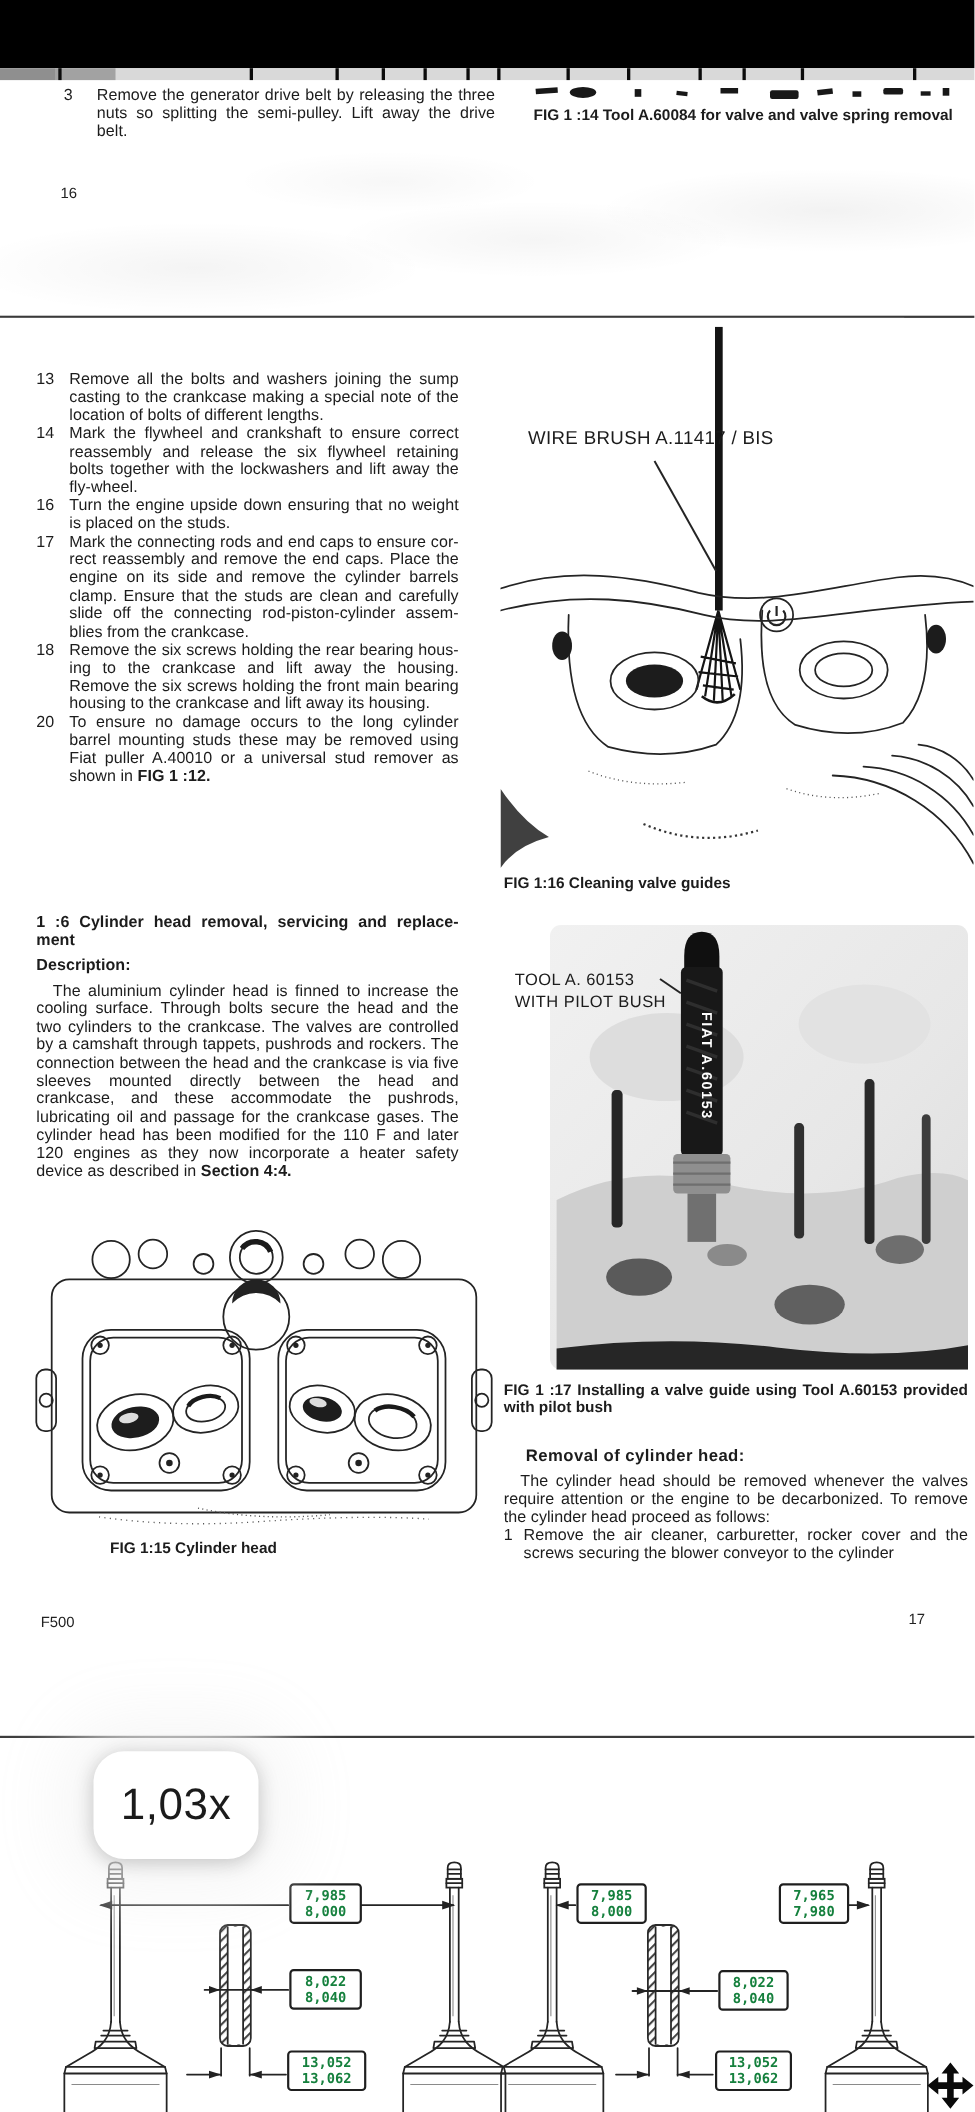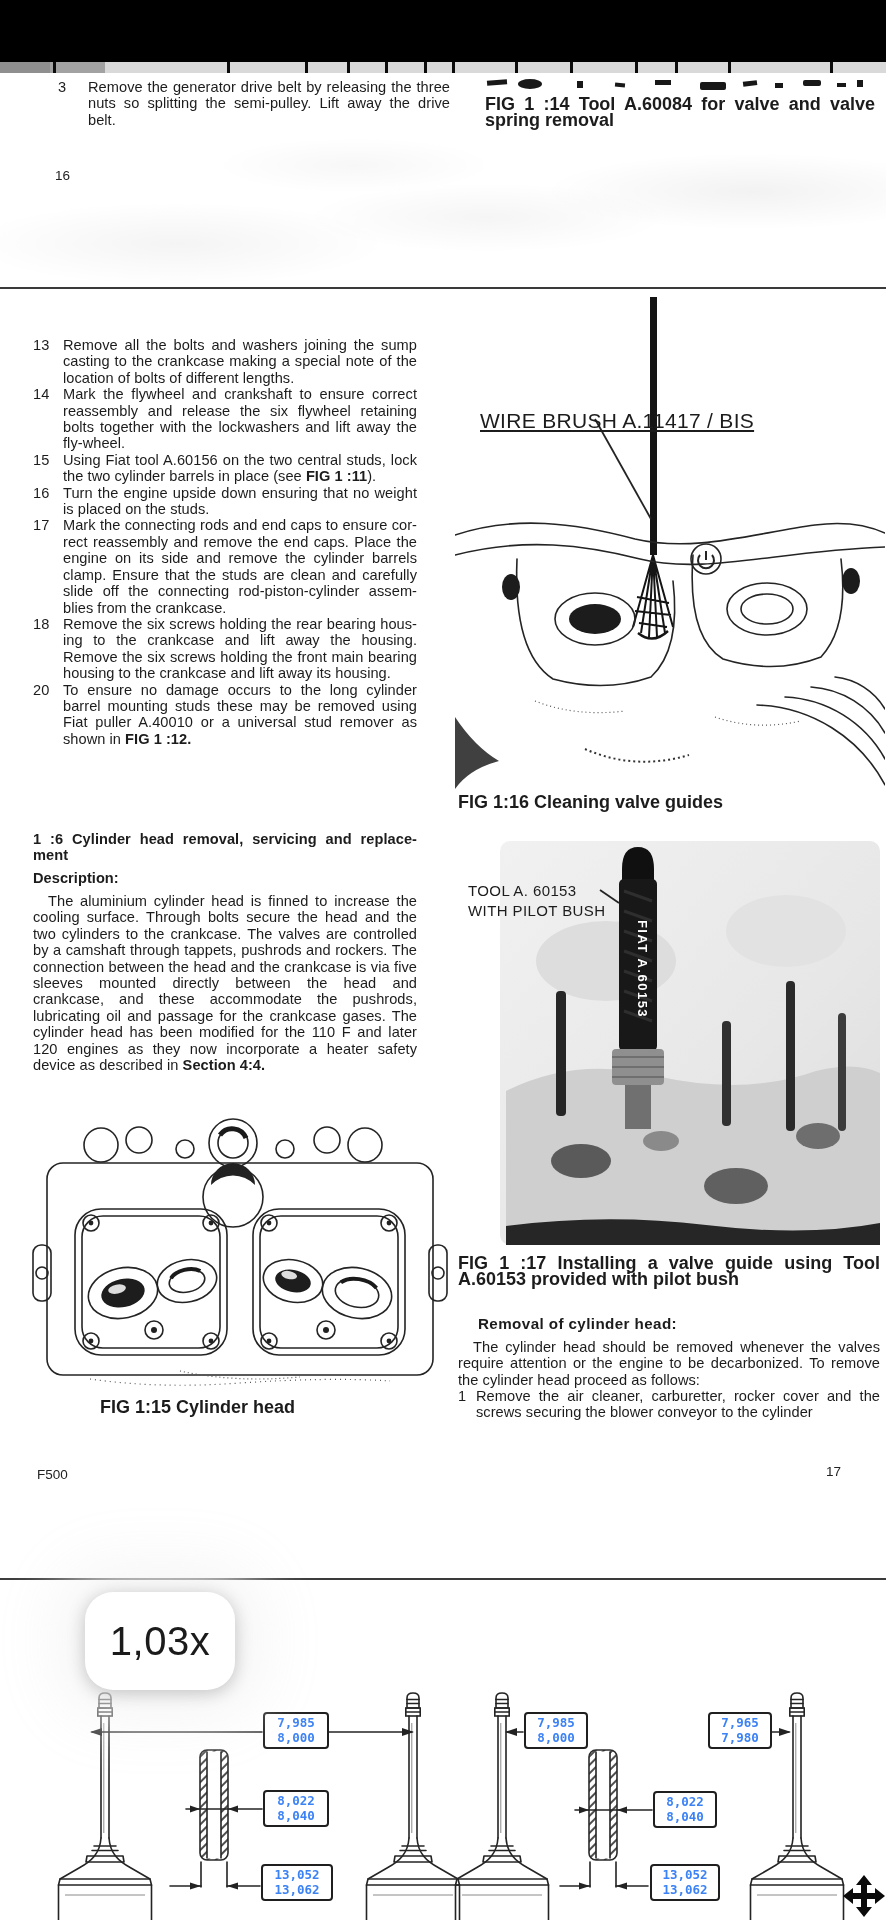--- a/index.html
+++ b/index.html
@@ -15,31 +15,31 @@
   .tick{top:0;width:3px;height:11px;background:#0b0b0b;position:absolute;}
   
   .page{background:#fff;}
   .sep{left:0;width:886px;height:2px;background:#3a3a3a;}
   .jt{text-align:justify;}
   .step{display:flex;text-align:justify;}
   .step .num{flex:0 0 22px;padding-right:8px;text-align:left;}
   .step .txt{flex:1 1 auto;}
   .body-txt{font-size:14.6px;line-height:16.4px;letter-spacing:.05px;}
   .bold{font-weight:700;}
-  .cap{font-weight:700;font-size:18px;line-height:16.2px;}
+  .cap{font-weight:700;font-size:14px;line-height:16.2px;}
   .pgnum{font-size:13.5px;color:#222;}
   .mottle{background:
      radial-gradient(ellipse 300px 60px at 20% 75%, rgba(0,0,0,.045), transparent 70%),
      radial-gradient(ellipse 260px 50px at 55% 60%, rgba(0,0,0,.04), transparent 70%),
      radial-gradient(ellipse 300px 55px at 85% 45%, rgba(0,0,0,.05), transparent 70%),
      radial-gradient(ellipse 200px 40px at 40% 30%, rgba(0,0,0,.03), transparent 70%);}
   
   .dimbox{position:absolute;border:2px solid #1f1f1f;border-radius:4px;background:#fff;
           font-family:"DejaVu Sans Mono",monospace;font-size:12.5px;font-weight:700;
-          line-height:14.5px;text-align:center;padding:2px 3px;color:#3b82f6;white-space:nowrap;}
+          line-height:14.5px;text-align:center;padding:2px 3px;color:#15803d;white-space:nowrap;}
   
   .zoombadge{left:85px;top:1592px;width:150px;height:98px;background:#fff;border-radius:28px;
      box-shadow:0 3px 18px rgba(0,0,0,.22), 0 0 60px 30px rgba(245,245,245,.9);
      display:flex;align-items:center;justify-content:center;
      font-size:40px;color:#1b1b1b;letter-spacing:.5px;}
   svg .ln{stroke:#242424;stroke-width:1.6;fill:none;stroke-linecap:round;}
   svg .lnthin{stroke:#8a8a8a;stroke-width:1;fill:none;}
 </style>
 </head>
 <body>
@@ -96,24 +96,20 @@
 <div class="abs page" style="left:0;top:289px;width:822px;height:1289px;">
 
   <div class="abs body-txt" style="left:33px;top:48px;width:384px;">
     <div class="step">
       <span class="num">13</span>
       <span class="txt"><span>Remove all the bolts and washers joining the sump casting to the crankcase making a special note of the location of bolts of different lengths.</span><span class="bold"></span><span></span></span>
     </div>
     <div class="step">
       <span class="num">14</span>
       <span class="txt"><span>Mark the flywheel and crankshaft to ensure correct reassembly and release the six flywheel retaining bolts together with the lockwashers and lift away the fly-wheel.</span><span class="bold"></span><span></span></span>
-    </div>
-    <div class="step">
-      <span class="num">15</span>
-      <span class="txt"><span>Using Fiat tool A.60156 on the two central studs, lock the two cylinder barrels in place (see </span><span class="bold">FIG 1 :11</span><span>).</span></span>
     </div>
     <div class="step">
       <span class="num">16</span>
       <span class="txt"><span>Turn the engine upside down ensuring that no weight is placed on the studs.</span><span class="bold"></span><span></span></span>
     </div>
     <div class="step">
       <span class="num">17</span>
       <span class="txt"><span>Mark the connecting rods and end caps to ensure cor-rect reassembly and remove the end caps. Place the engine on its side and remove the cylinder barrels clamp. Ensure that the studs are clean and carefully slide off the connecting rod-piston-cylinder assem-blies from the crankcase.</span><span class="bold"></span><span></span></span>
     </div>
     <div class="step">
@@ -223,21 +219,21 @@
     <ellipse cx="312" cy="312" rx="26" ry="15" class="ln"></ellipse>
     <circle cx="251" cy="262" r="15" class="ln"></circle>
     <path d="M251,254 v9 M245,258 a8,8 0 1 0 12,0" stroke="#242424" stroke-width="2" fill="none"></path>
     <ellipse cx="56" cy="290" rx="9" ry="13" fill="#1c1c1c"></ellipse>
     <ellipse cx="396" cy="284" rx="9" ry="13" fill="#1c1c1c"></ellipse>
     <path d="M430,488 a150,150 0 0 0 -128,-80 M430,462 a120,120 0 0 0 -100,-62 M430,436 a92,92 0 0 0 -74,-46 M430,412 a66,66 0 0 0 -50,-32" class="ln"></path>
     <path d="M0,420 q20,30 44,44 q-30,8 -44,28 Z" fill="#1e1e1e" opacity=".85"></path>
     <path d="M130,452 q50,22 104,6" stroke="#333" stroke-width="2" stroke-dasharray="2 3" fill="none"></path>
     <path d="M80,404 q40,16 90,10 M260,420 q40,14 86,4" stroke="#555" stroke-width="1.2" stroke-dasharray="1 3" fill="none"></path>
   </svg>
-  <div class="abs" style="left:480px;top:120px;font-size:21px;letter-spacing:.3px;text-decoration:underline;">WIRE BRUSH A.11417 / BIS</div>
+  <div class="abs" style="left:480px;top:100px;font-size:17px;letter-spacing:.3px;">WIRE BRUSH A.11417 / BIS</div>
   <div class="abs cap" style="left:458px;top:505px;width:420px;text-align:left;">FIG 1:16   Cleaning valve guides</div>
 
   <svg class="abs" style="left:486px;top:552px;" width="400" height="410" viewBox="0 0 400 410">
     <defs>
       <linearGradient id="ph" x1="0" y1="0" x2="1" y2="1">
         <stop offset="0" stop-color="#f1f1f1"></stop>
           <stop offset=".6" stop-color="#e7e7e7"></stop>
           <stop offset="1" stop-color="#dcdcdc"></stop>
       </linearGradient>
     </defs>

